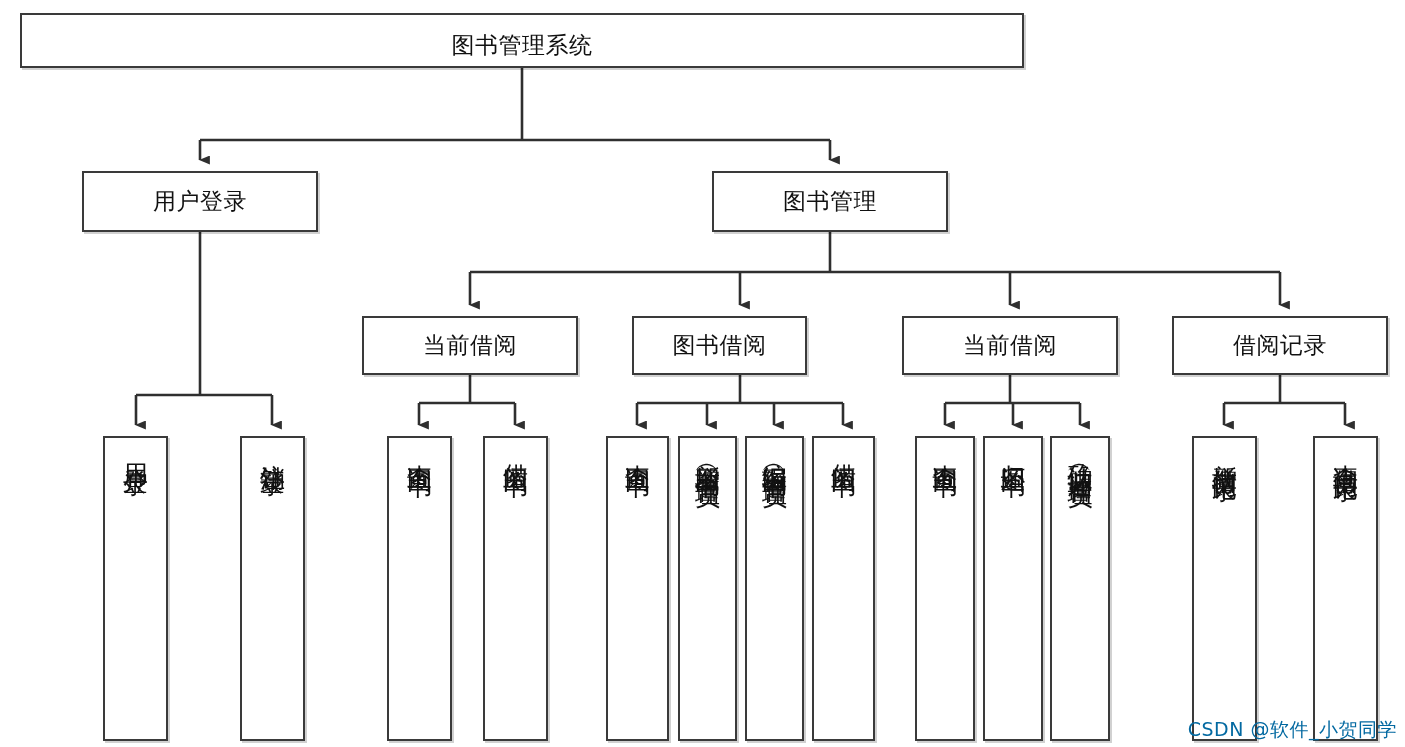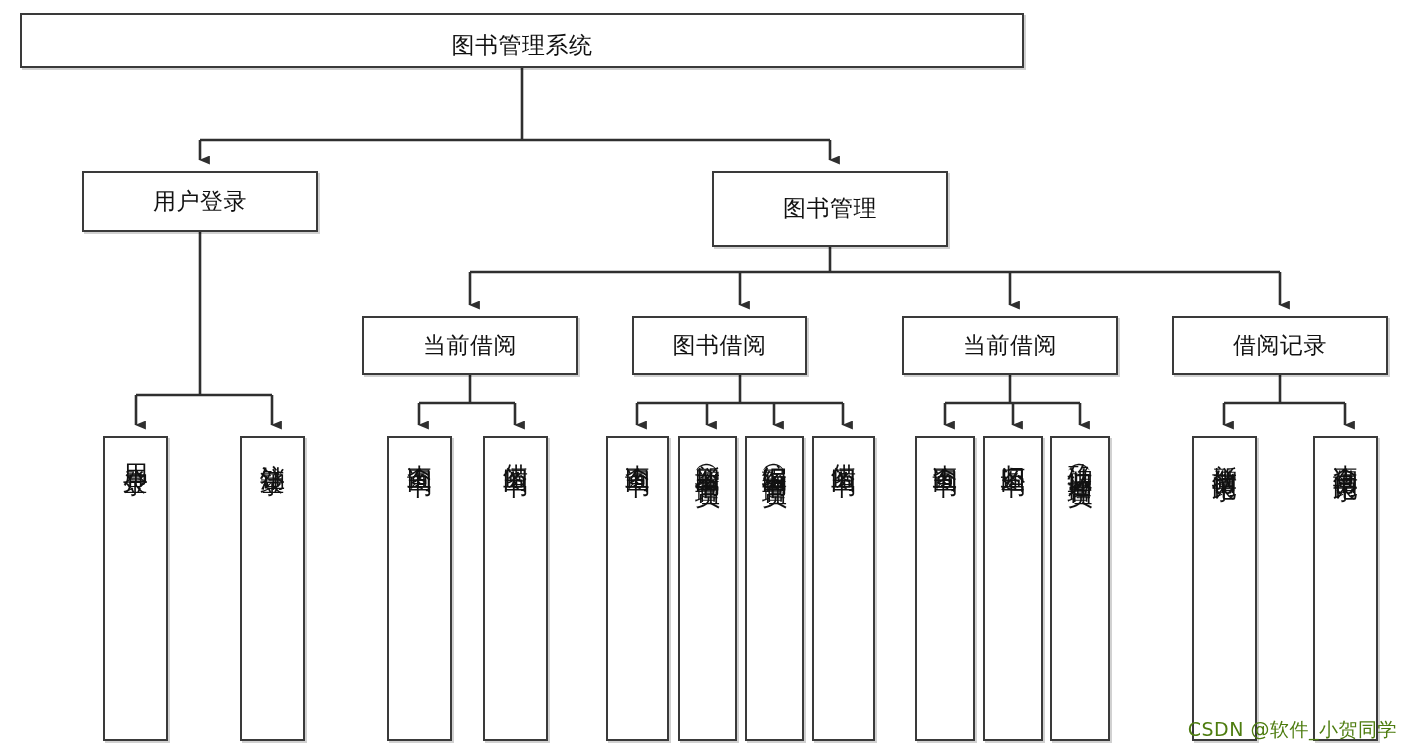--- a/index.html
+++ b/index.html
@@ -62,21 +62,21 @@
     font-size: 25px;
     line-height: 1;
     letter-spacing: 3px;
     white-space: nowrap;
   }
   .watermark {
     position: absolute;
     right: 8px;
     bottom: 4px;
     font-size: 19px;
-    color: #4d7c0f;
+    color: #0369a1;
     letter-spacing: 0.5px;
     white-space: nowrap;
   }
 </style>
 </head>
 <body>
 
 <div id="canvas">
 
   <svg class="wires" viewBox="0 0 1405 747" xmlns="http://www.w3.org/2000/svg">
@@ -129,21 +129,21 @@
     </g>
   </svg>
 
   <div class="node h root" style="left:20px; top:13px; width:1004px; height:55px;">
     <span class="lbl">图书管理系统</span>
   </div>
 
   <div class="node h" style="left:82px; top:171px; width:236px; height:61px;">
     <span class="lbl">用户登录</span>
   </div>
-  <div class="node h" style="left:712px; top:171px; width:236px; height:76px;">
+  <div class="node h" style="left:712px; top:171px; width:236px; height:61px;">
     <span class="lbl">图书管理</span>
   </div>
 
   <div class="node h" style="left:362px; top:316px; width:216px; height:59px;">
     <span class="lbl">当前借阅</span>
   </div>
   <div class="node h" style="left:632px; top:316px; width:175px; height:59px;">
     <span class="lbl">图书借阅</span>
   </div>
   <div class="node h" style="left:902px; top:316px; width:216px; height:59px;">

